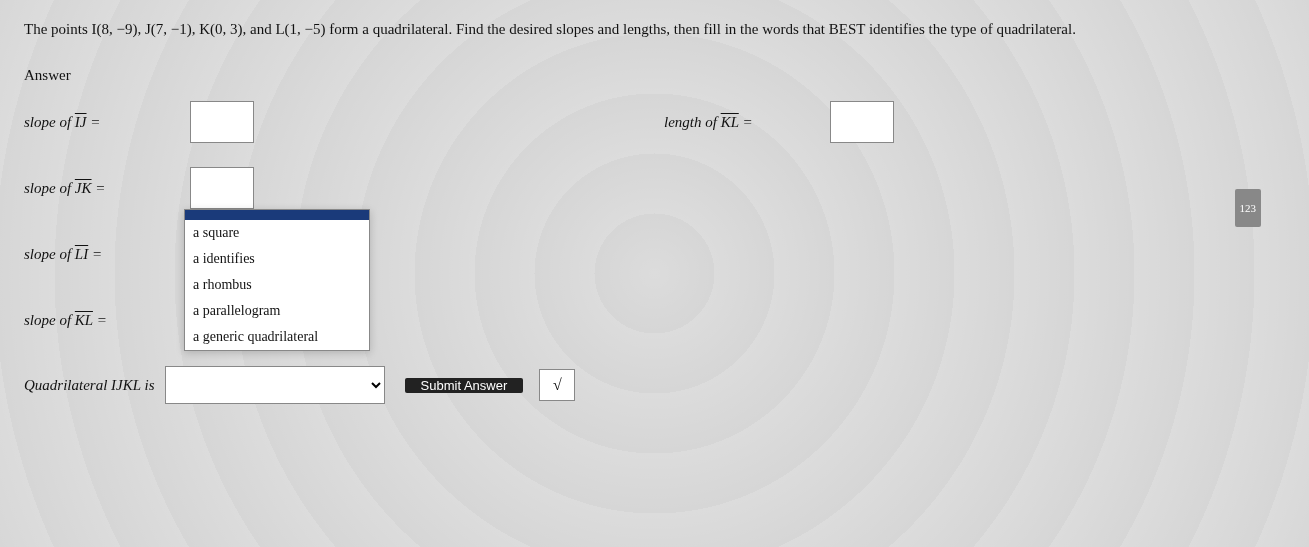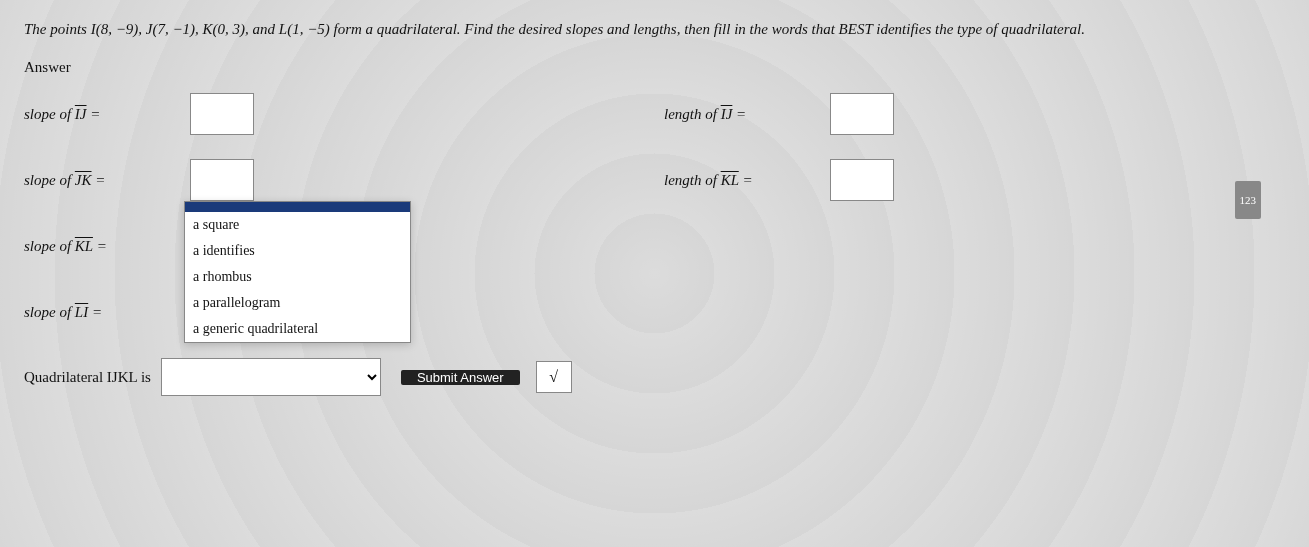--- a/index.html
+++ b/index.html
@@ -12,22 +12,21 @@
       padding: 18px 24px;
       font-size: 16px;
       color: #111;
       position: relative;
     }
 
     .problem-text {
       font-size: 15px;
       line-height: 1.55;
       max-width: 1260px;
-      margin-bottom: 18px;
-      font-style: italic;
+      margin-bottom: 26px;
     }
 
     .answer-label {
       font-weight: normal;
       font-size: 15px;
       margin-bottom: 14px;
     }
 
     .answer-icon {
       position: absolute;
@@ -108,20 +107,21 @@
       display: flex;
       align-items: center;
       gap: 10px;
       margin-top: 4px;
       margin-bottom: 6px;
     }
 
     .quadrilateral-label {
       font-size: 15px;
       white-space: nowrap;
+      font-style: italic;
     }
 
     .submit-btn {
       background: #222;
       color: #fff;
       border: none;
       padding: 0 16px;
       font-size: 13px;
       cursor: pointer;
       border-radius: 2px;
@@ -178,41 +178,41 @@
       <input class="input-box" type="text" value="" style="">
     </div>
 
     <div class="field-row">
       <span class="field-label">
         slope of <span class="overline">JK</span> =
       </span>
       <div style="position:relative; display:inline-block;">
         <input class="input-box" type="text" value="" style="">
         
-        <div class="dropdown-open-list" style="top:42px; left:0; width:227px;">
+        <div class="dropdown-open-list" style="top:42px; left:0; width:186px;">
           <div class="dropdown-header"></div>
           <div class="dropdown-item">a square</div>
           <div class="dropdown-item">a identifies</div>
           <div class="dropdown-item">a rhombus</div>
           <div class="dropdown-item">a parallelogram</div>
           <div class="dropdown-item">a generic quadrilateral</div>
         </div>
       </div>
     </div>
 
     <div class="field-row">
       <span class="field-label">
+        slope of <span class="overline">LI</span> =
+      </span>
+      <input class="input-box" type="text" value="" style="">
+    </div>
+
+    <div class="field-row">
+      <span class="field-label">
         slope of <span class="overline">KL</span> =
-      </span>
-      <input class="input-box" type="text" value="" style="">
-    </div>
-
-    <div class="field-row">
-      <span class="field-label">
-        slope of <span class="overline">LI</span> =
       </span>
       <input class="input-box" type="text" value="" style="">
     </div>
 
     <div class="quadrilateral-row">
       <span class="quadrilateral-label">Quadrilateral IJKL is</span>
       <div class="select-wrapper">
         <select>
           <option value=""></option>
           <option value="a square">a square</option>
@@ -222,26 +222,20 @@
           <option value="a generic quadrilateral">a generic quadrilateral</option>
         </select>
       </div>
       <button class="submit-btn">Submit Answer</button>
       <div class="check-box-btn">√</div>
     </div>
   </div>
 
   <div class="right-col">
 
-    <div class="field-row">
-      <span class="field-label">
-        length of <span class="overline">IJ</span> =
-      </span>
-      <input class="input-box" type="text" value="" style="">
-    </div>
 
 
     <div class="field-row">
       <span class="field-label">
         length of <span class="overline">KL</span> =
       </span>
       <input class="input-box" type="text" value="" style="">
     </div>
 
   </div>

